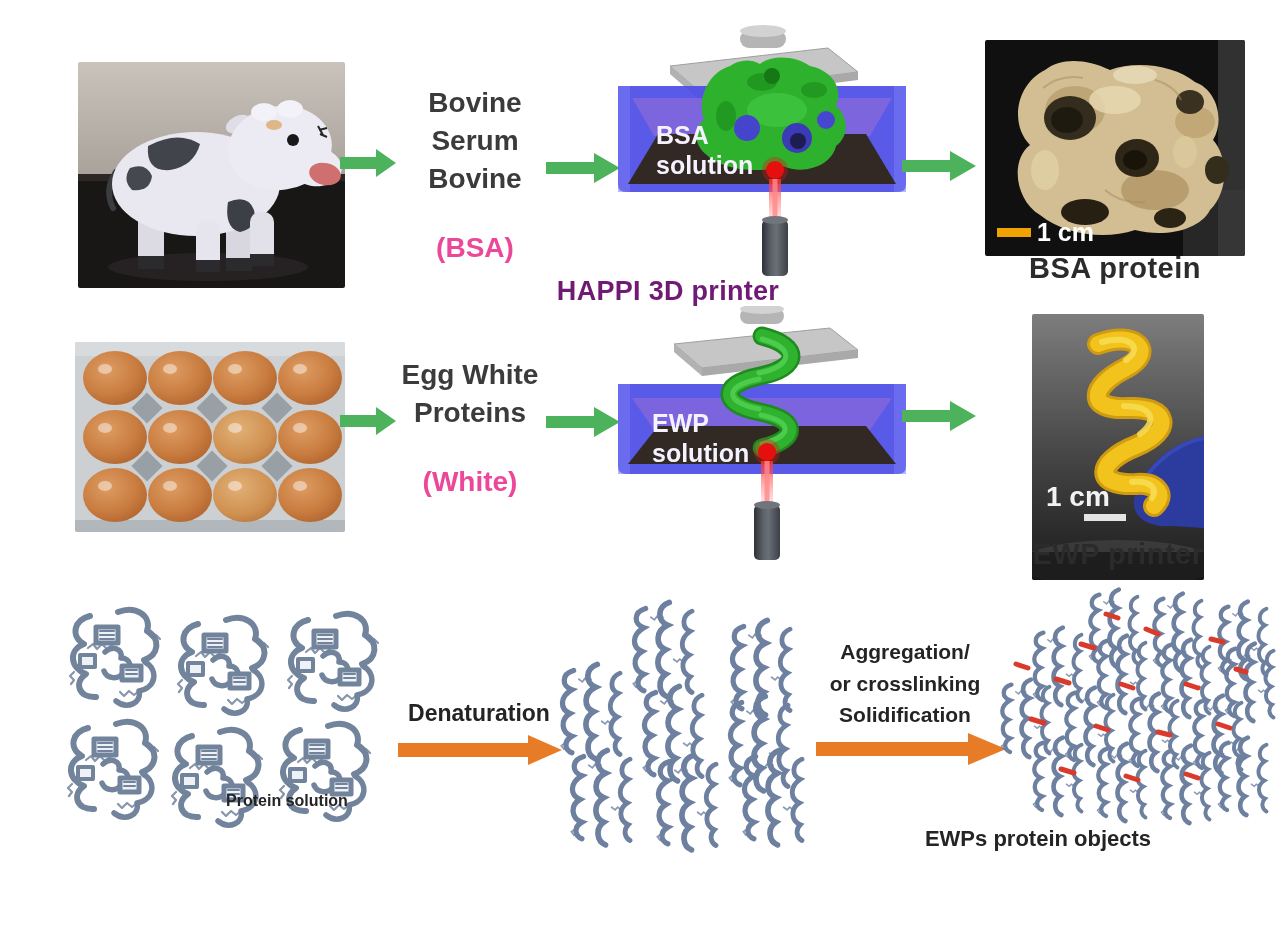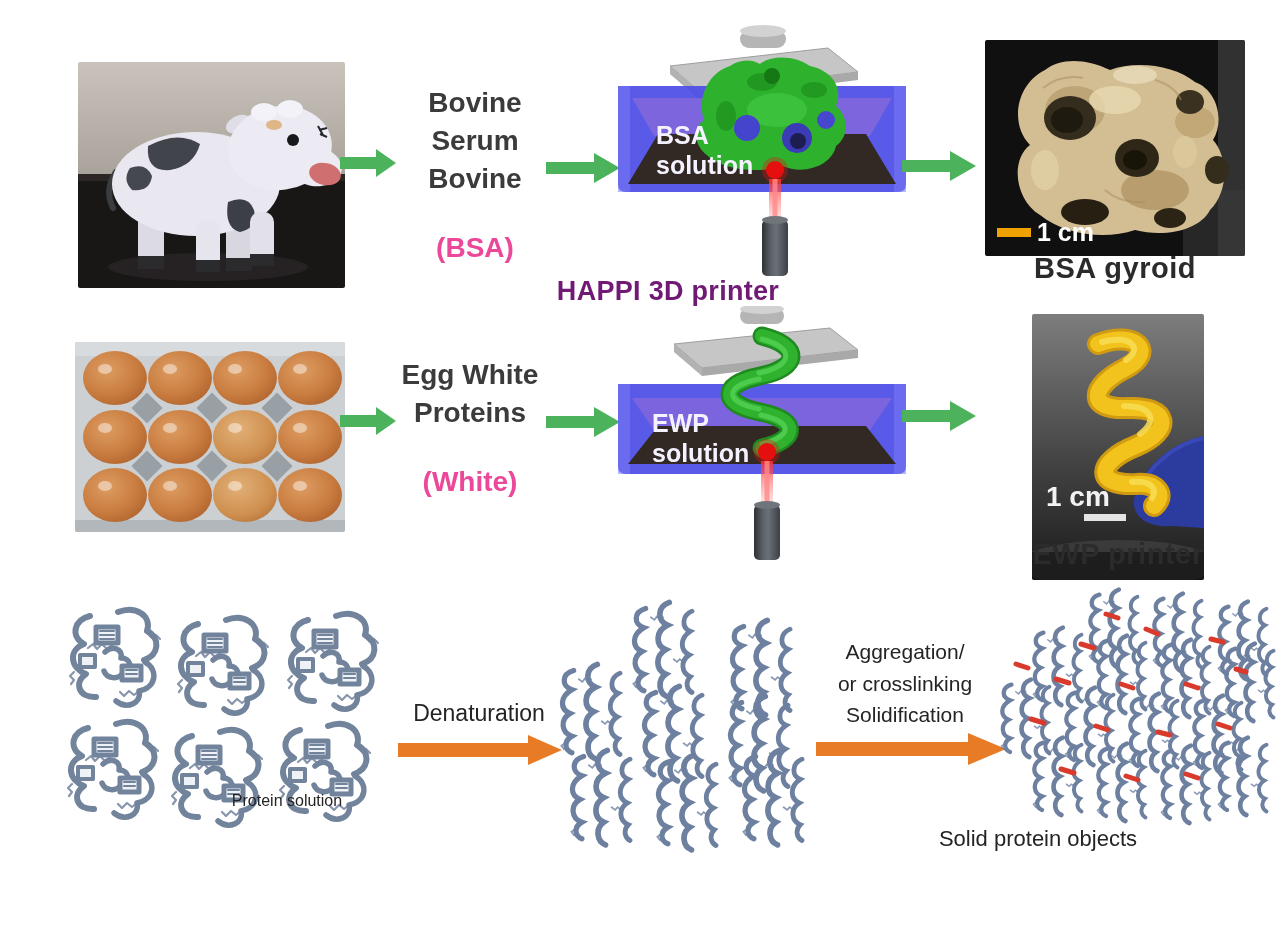--- a/index.html
+++ b/index.html
@@ -3,21 +3,21 @@
 <meta charset="utf-8">
 <style>
   html,body{margin:0;padding:0;background:#fff;}
   .canvas{position:relative;width:1280px;height:853px;background:#ffffff;overflow:hidden;
           font-family:"Liberation Sans",sans-serif;color:#2d2d2d;}
   .abs{position:absolute;}
   .flow-label{font-size:28px;font-weight:600;color:#3b3b3b;text-align:center;line-height:1.36;}
   .flow-label .paren{font-weight:700;color:#ec4899;margin-top:31px;}
   .result-label{font-size:29px;font-weight:600;color:#2b2b2b;text-align:center;letter-spacing:.5px;}
   .happi{font-size:27px;font-weight:700;color:#701a75;text-align:center;letter-spacing:.3px;}
-  .proc-label{font-weight:400;color:#242424;text-align:center;}
+  .proc-label{font-weight:700;color:#242424;text-align:center;}
   .photo{border-radius:2px;}
   svg{display:block;}
 </style>
 </head>
 <body>
 
 <div class="canvas">
 
   <svg width="0" height="0" style="position:absolute">
     <defs>
@@ -178,21 +178,21 @@
       <ellipse cx="205" cy="62" rx="14" ry="12" fill="#3a3120"></ellipse>
       <ellipse cx="100" cy="172" rx="24" ry="13" fill="#261f12"></ellipse>
       <ellipse cx="185" cy="178" rx="16" ry="10" fill="#2b2414"></ellipse>
       <ellipse cx="232" cy="130" rx="12" ry="14" fill="#352d1c"></ellipse>
       <path d="M58,48 q18,-14 40,-10 M170,40 q20,6 26,20 M120,150 q16,14 40,12" stroke="#a38c5e" stroke-width="2" fill="none" opacity="0.5"></path>
     </g>
     <rect x="12" y="188" width="34" height="9" fill="#f0a202"></rect>
     <text x="52" y="201" font-size="25" font-weight="bold" fill="#ffffff">1 cm</text>
   </svg>
 
-  <div class="abs result-label" style="left:985px;top:252px;width:260px">BSA gyroid</div>
+  <div class="abs result-label" style="left:985px;top:252px;width:260px">BSA protein</div>
 
   <svg class="abs photo" style="left:75px;top:342px" width="270" height="190" viewBox="0 0 270 190">
     <defs>
       <radialGradient id="eggG" cx="0.38" cy="0.35" r="0.85">
         <stop offset="0" stop-color="#dd9c62"></stop>
           <stop offset="0.55" stop-color="#c97c3f"></stop>
         <stop offset="1" stop-color="#a55a27"></stop>
       </radialGradient>
       <radialGradient id="eggL" cx="0.4" cy="0.35" r="0.85">
         <stop offset="0" stop-color="#e2b077"></stop>
@@ -396,15 +396,15 @@
         <line x1="232" y1="140" x2="244" y2="144"></line>
       <line x1="75" y1="185" x2="88" y2="189"></line>
         <line x1="140" y1="192" x2="152" y2="196"></line>
       <line x1="200" y1="190" x2="212" y2="194"></line>
         <line x1="30" y1="80" x2="42" y2="84"></line>
       <line x1="250" y1="85" x2="260" y2="88"></line>
         <line x1="120" y1="30" x2="132" y2="34"></line>
     </g>
   </svg>
 
-  <div class="abs proc-label" style="left:910px;top:826px;width:256px;font-size:22px">Solid protein objects</div>
+  <div class="abs proc-label" style="left:910px;top:826px;width:256px;font-size:22px">EWPs protein objects</div>
 
 </div>
 
 </body></html>

